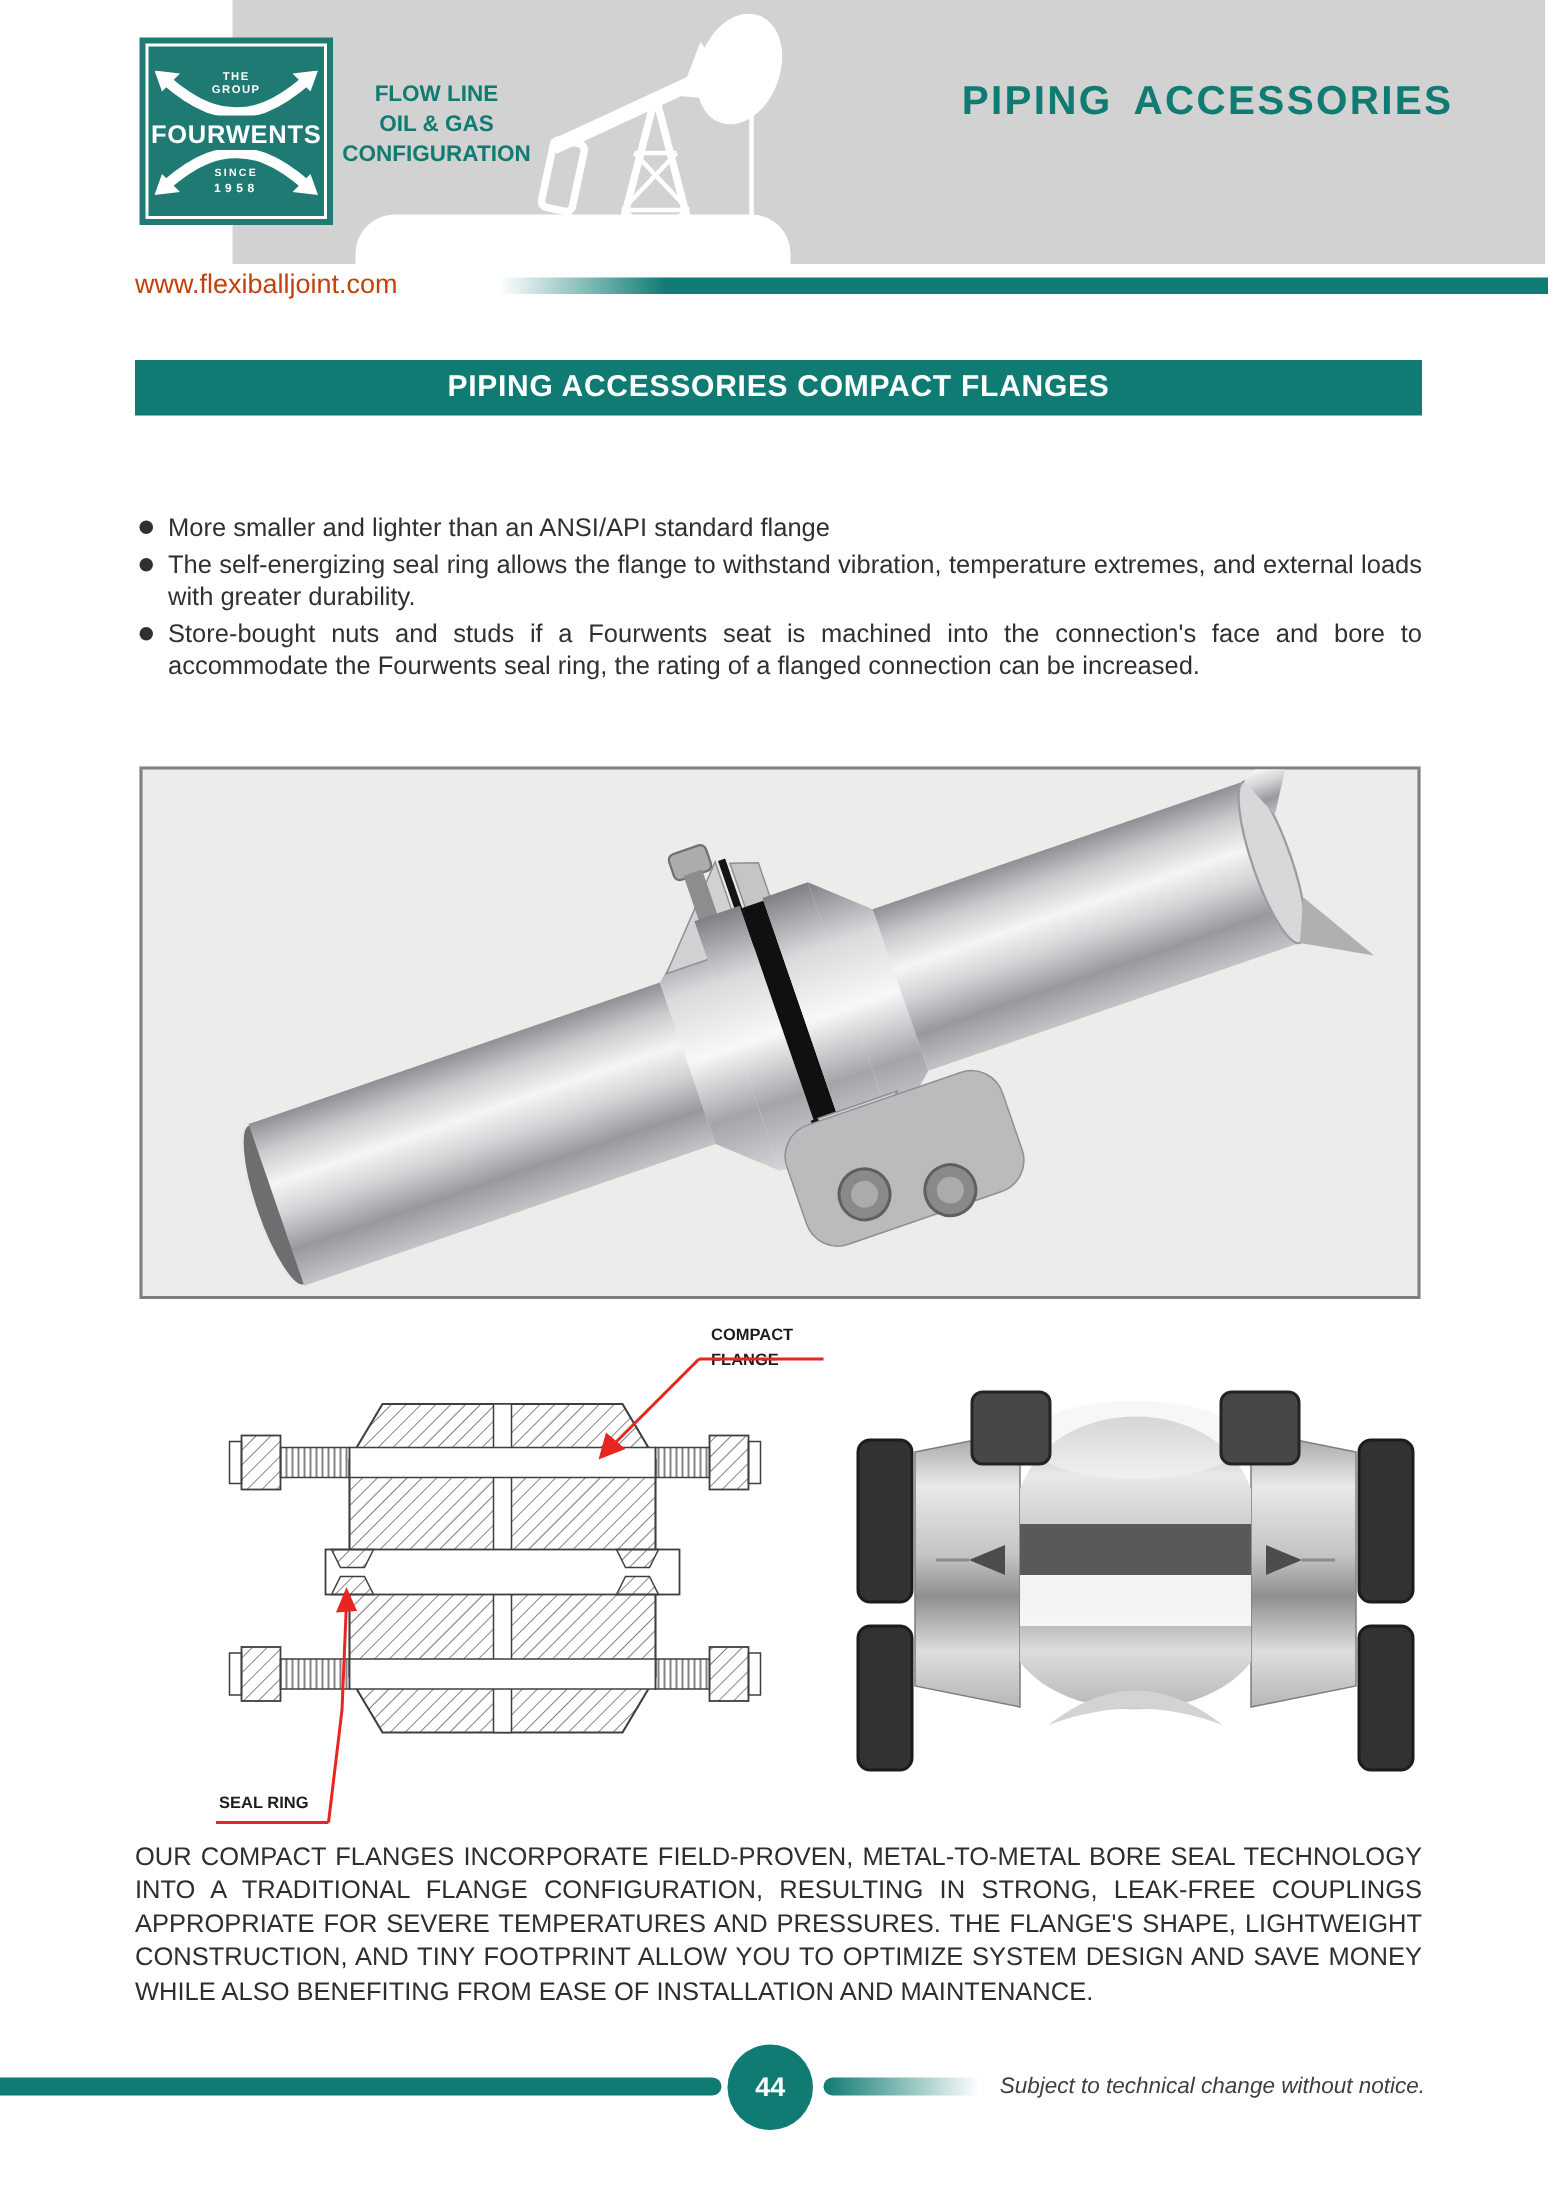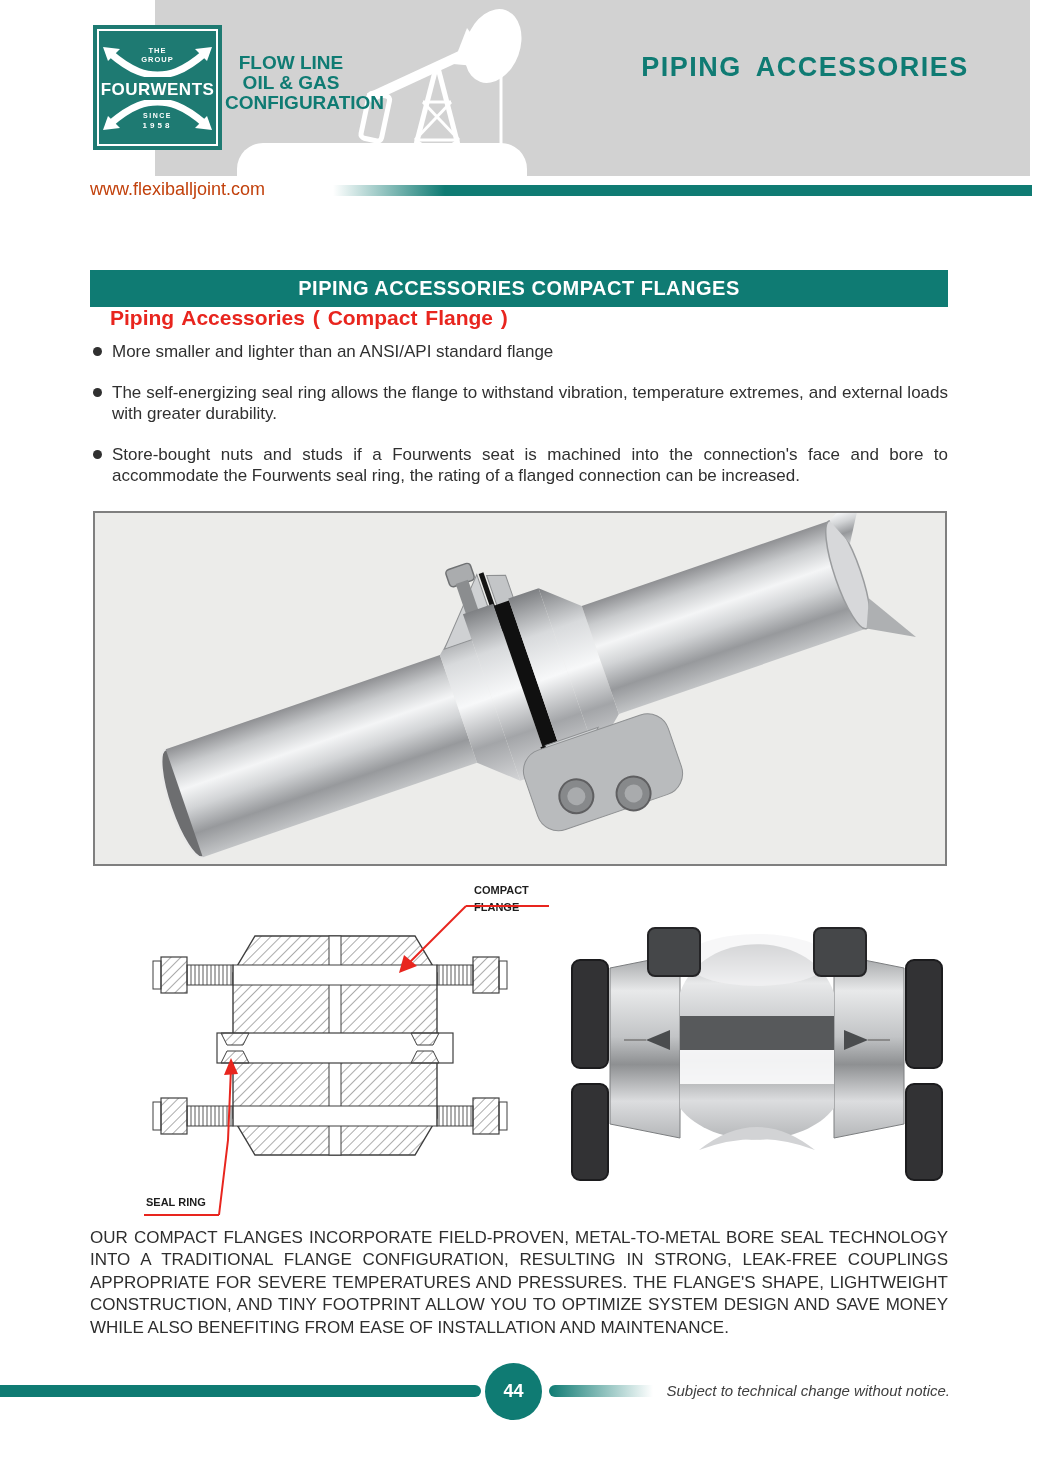--- a/index.html
+++ b/index.html
@@ -18,34 +18,34 @@
   .logo .l-the{top:21px;font-size:7.5px;letter-spacing:1px;font-weight:bold;}
   .logo .l-group{top:30px;font-size:7.5px;letter-spacing:1px;font-weight:bold;}
   .logo .l-brand{top:55px;font-size:17px;font-weight:bold;letter-spacing:.5px;}
   .logo .l-since{top:87px;font-size:7px;letter-spacing:1.5px;font-weight:bold;}
   .logo .l-year{top:96px;font-size:8px;letter-spacing:3px;font-weight:bold;}
   .logo svg{position:absolute;left:10px;}
   .logo .arrow-top{top:22px;}
   .logo .arrow-bottom{top:75px;}
 
   .tagline{position:absolute;left:225px;top:53px;width:132px;text-align:center;
-           color:#0f7b73;font-weight:bold;font-size:19px;line-height:20px;z-index:2;}
+           color:#0f7b73;font-weight:bold;font-size:15px;line-height:20px;z-index:2;}
   .hdr-title{position:absolute;left:605px;top:48px;width:400px;text-align:center;color:#0f7b73;
              font-weight:bold;font-size:27px;line-height:38px;letter-spacing:1.5px;word-spacing:6px;z-index:2;}
   .hdr-bar{position:absolute;left:333px;top:185px;width:699px;height:11px;
            background:linear-gradient(to right, rgba(15,123,115,0) 0%, #0f7b73 16%, #0f7b73 100%);}
   .website{position:absolute;left:90px;top:179px;font-size:18px;color:#c2410c;}
 
   
-  .banner{position:absolute;left:90px;top:270px;width:858px;height:37px;background:#0f7b73;
+  .banner{position:absolute;left:90px;top:240px;width:858px;height:37px;background:#0f7b73;
           color:#ffffff;font-weight:bold;font-size:20px;letter-spacing:.5px;text-align:center;line-height:37px;}
   .red-heading{position:absolute;left:110px;top:306px;color:#e8251e;font-size:21px;font-weight:bold;word-spacing:2px;}
   .bullets{position:absolute;left:90px;top:341px;width:858px;}
   .bullet{position:relative;padding-left:22px;font-size:17px;line-height:21px;text-align:justify;color:#303030;}
-  .bullet + .bullet{margin-top:20px;}
+  .bullet + .bullet{margin-top:4px;}
   .bullet .dot{position:absolute;left:3px;top:6px;width:9px;height:9px;border-radius:50%;background:#303030;}
 
   
   .figure-frame{position:absolute;left:93px;top:511px;width:854px;height:355px;background:#ececea;
                 border:2px solid #7f7f7f;box-sizing:border-box;}
   .figure-frame svg{position:absolute;left:0;top:0;}
   .drawing-left{position:absolute;left:145px;top:933px;width:370px;height:228px;}
   .render-right{position:absolute;left:552px;top:898px;width:410px;height:292px;}
   .fig-label{position:absolute;font-size:11px;font-weight:bold;color:#1d1d1d;line-height:17px;}
   .lbl-cf{left:474px;top:882px;width:84px;}
@@ -122,21 +122,20 @@
   </div>
 
   <div class="hdr-title">
     <div>PIPING ACCESSORIES</div>
   </div>
 
   <div class="hdr-bar"></div>
   <div class="website">www.flexiballjoint.com</div>
 
   <div class="banner">PIPING ACCESSORIES COMPACT FLANGES</div>
-  <div class="red-heading">Piping Accessories  ( Compact  Flange )</div>
 
   <div class="bullets">
     <div class="bullet">
       <span class="dot"></span>
       <span>More smaller and lighter than an ANSI/API standard flange</span>
     </div>
     <div class="bullet">
       <span class="dot"></span>
       <span>The self-energizing seal ring allows the flange to withstand vibration, temperature extremes, and external loads with greater durability.</span>
     </div>

